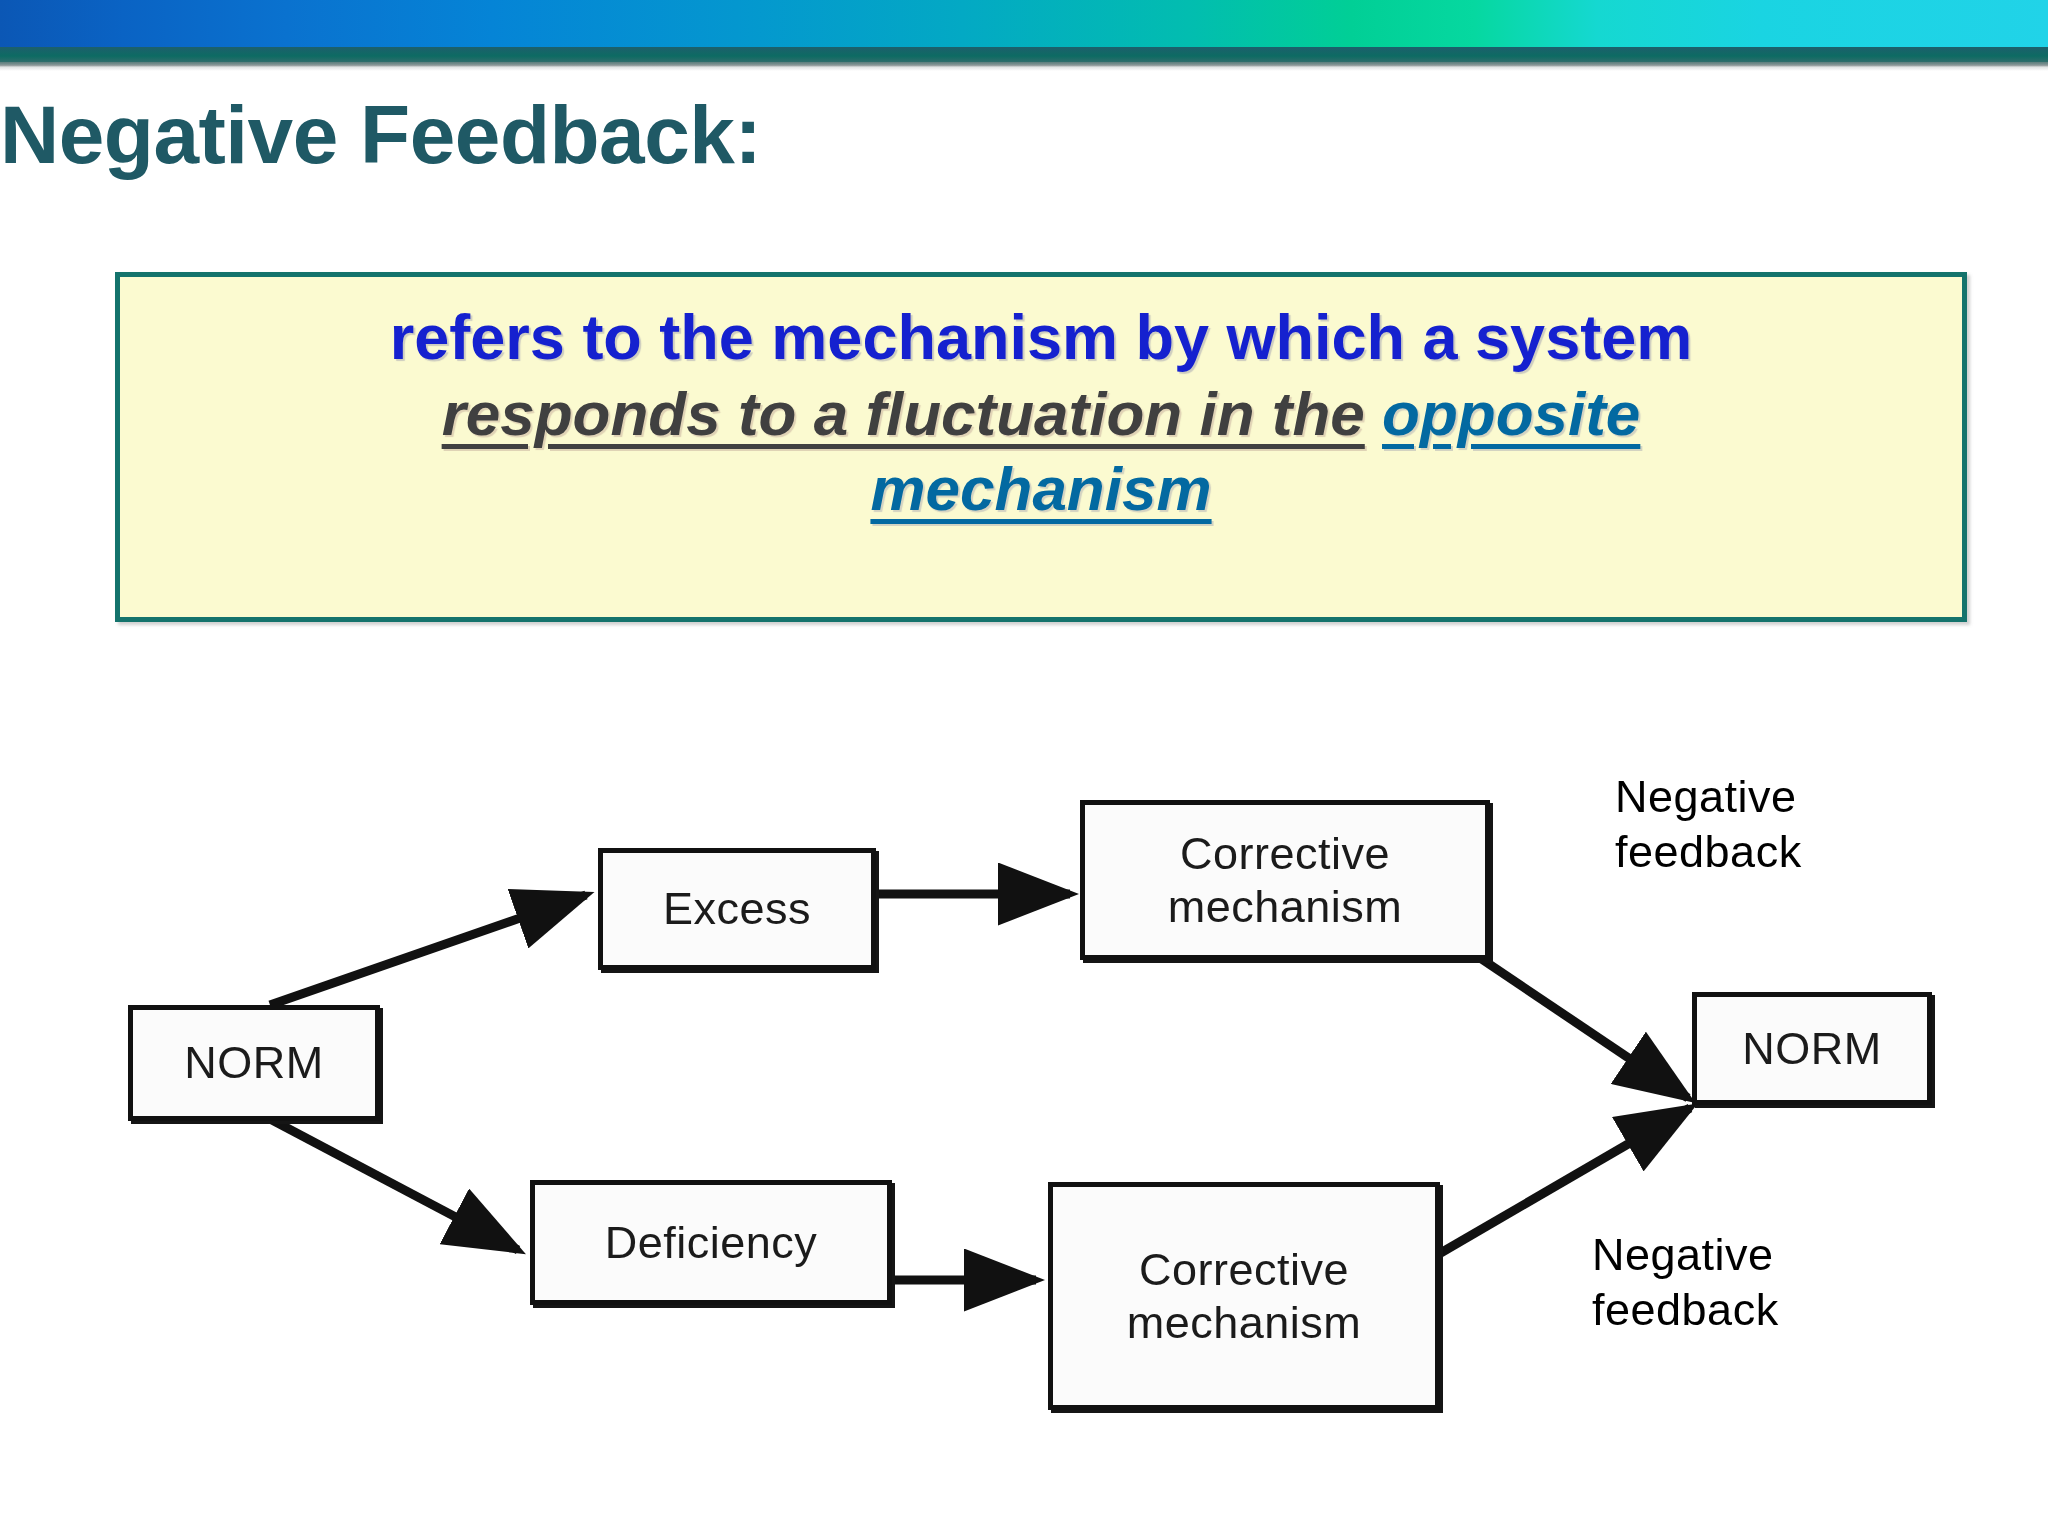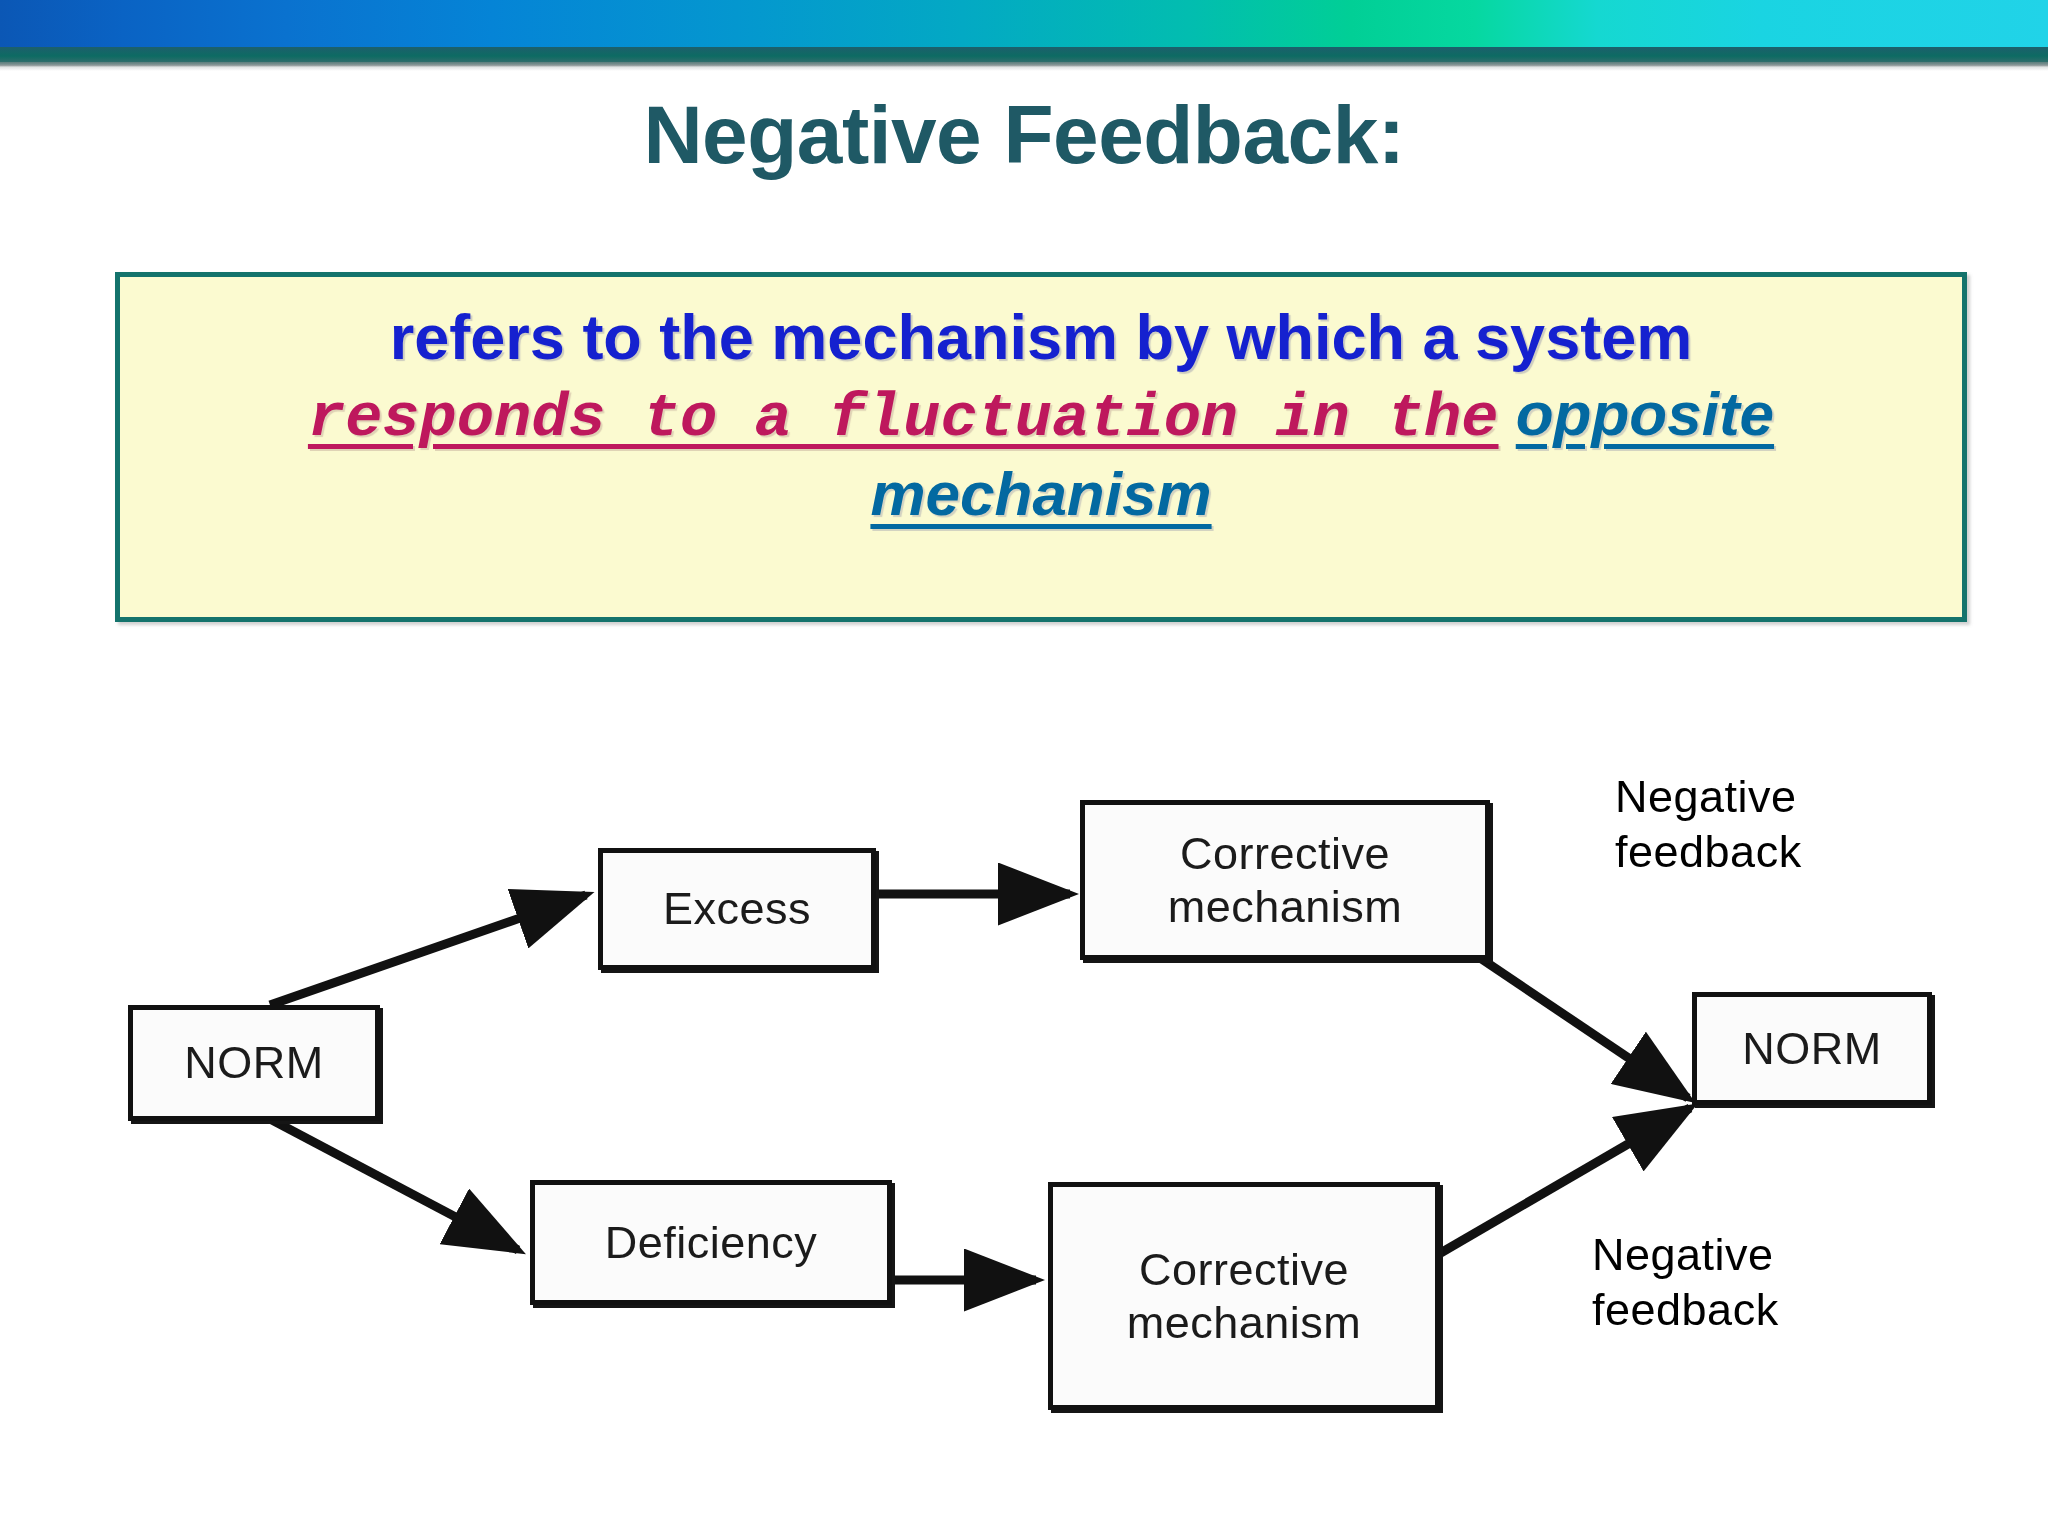--- a/index.html
+++ b/index.html
@@ -37,21 +37,20 @@
     left: 0; top: 62px;
     width: 2048px; height: 9px;
     background: linear-gradient(to bottom, rgba(130,140,140,0.55), rgba(255,255,255,0));
   }
 
   
   #slide-title {
     position: absolute;
     left: 0; top: 92px;
     width: 2048px;
-    text-align: center;
     font-size: 82px;
     font-weight: bold;
     color: #1f5965;
     letter-spacing: -0.5px;
     line-height: 1.05;
     text-shadow: 1px 1px 0 rgba(255,255,255,0.6);
   }
 
   
   #callout-box {
@@ -82,21 +81,21 @@
     text-shadow: 2px 2px 1px rgba(120,120,160,0.35);
   }
   .callout-em {
     font-size: 62px;
     font-weight: bold;
     font-style: italic;
     text-decoration: underline;
     text-underline-offset: 9px;
     text-decoration-thickness: 5px;
   }
-  .red-em { color: #be185d; text-shadow: 2px 2px 1px rgba(160,120,120,0.3); font-family: Liberation Mono, monospace; }
+  .red-em { color: #404040; text-shadow: 2px 2px 1px rgba(160,120,120,0.3); }
   .blue-em { color: #0369a1; text-shadow: 2px 2px 1px rgba(120,120,160,0.3); }
 
   
   #diagram {
     position: absolute;
     left: 0; top: 680px;
     width: 2048px; height: 780px;
   }
   .dbox {
     position: absolute;

